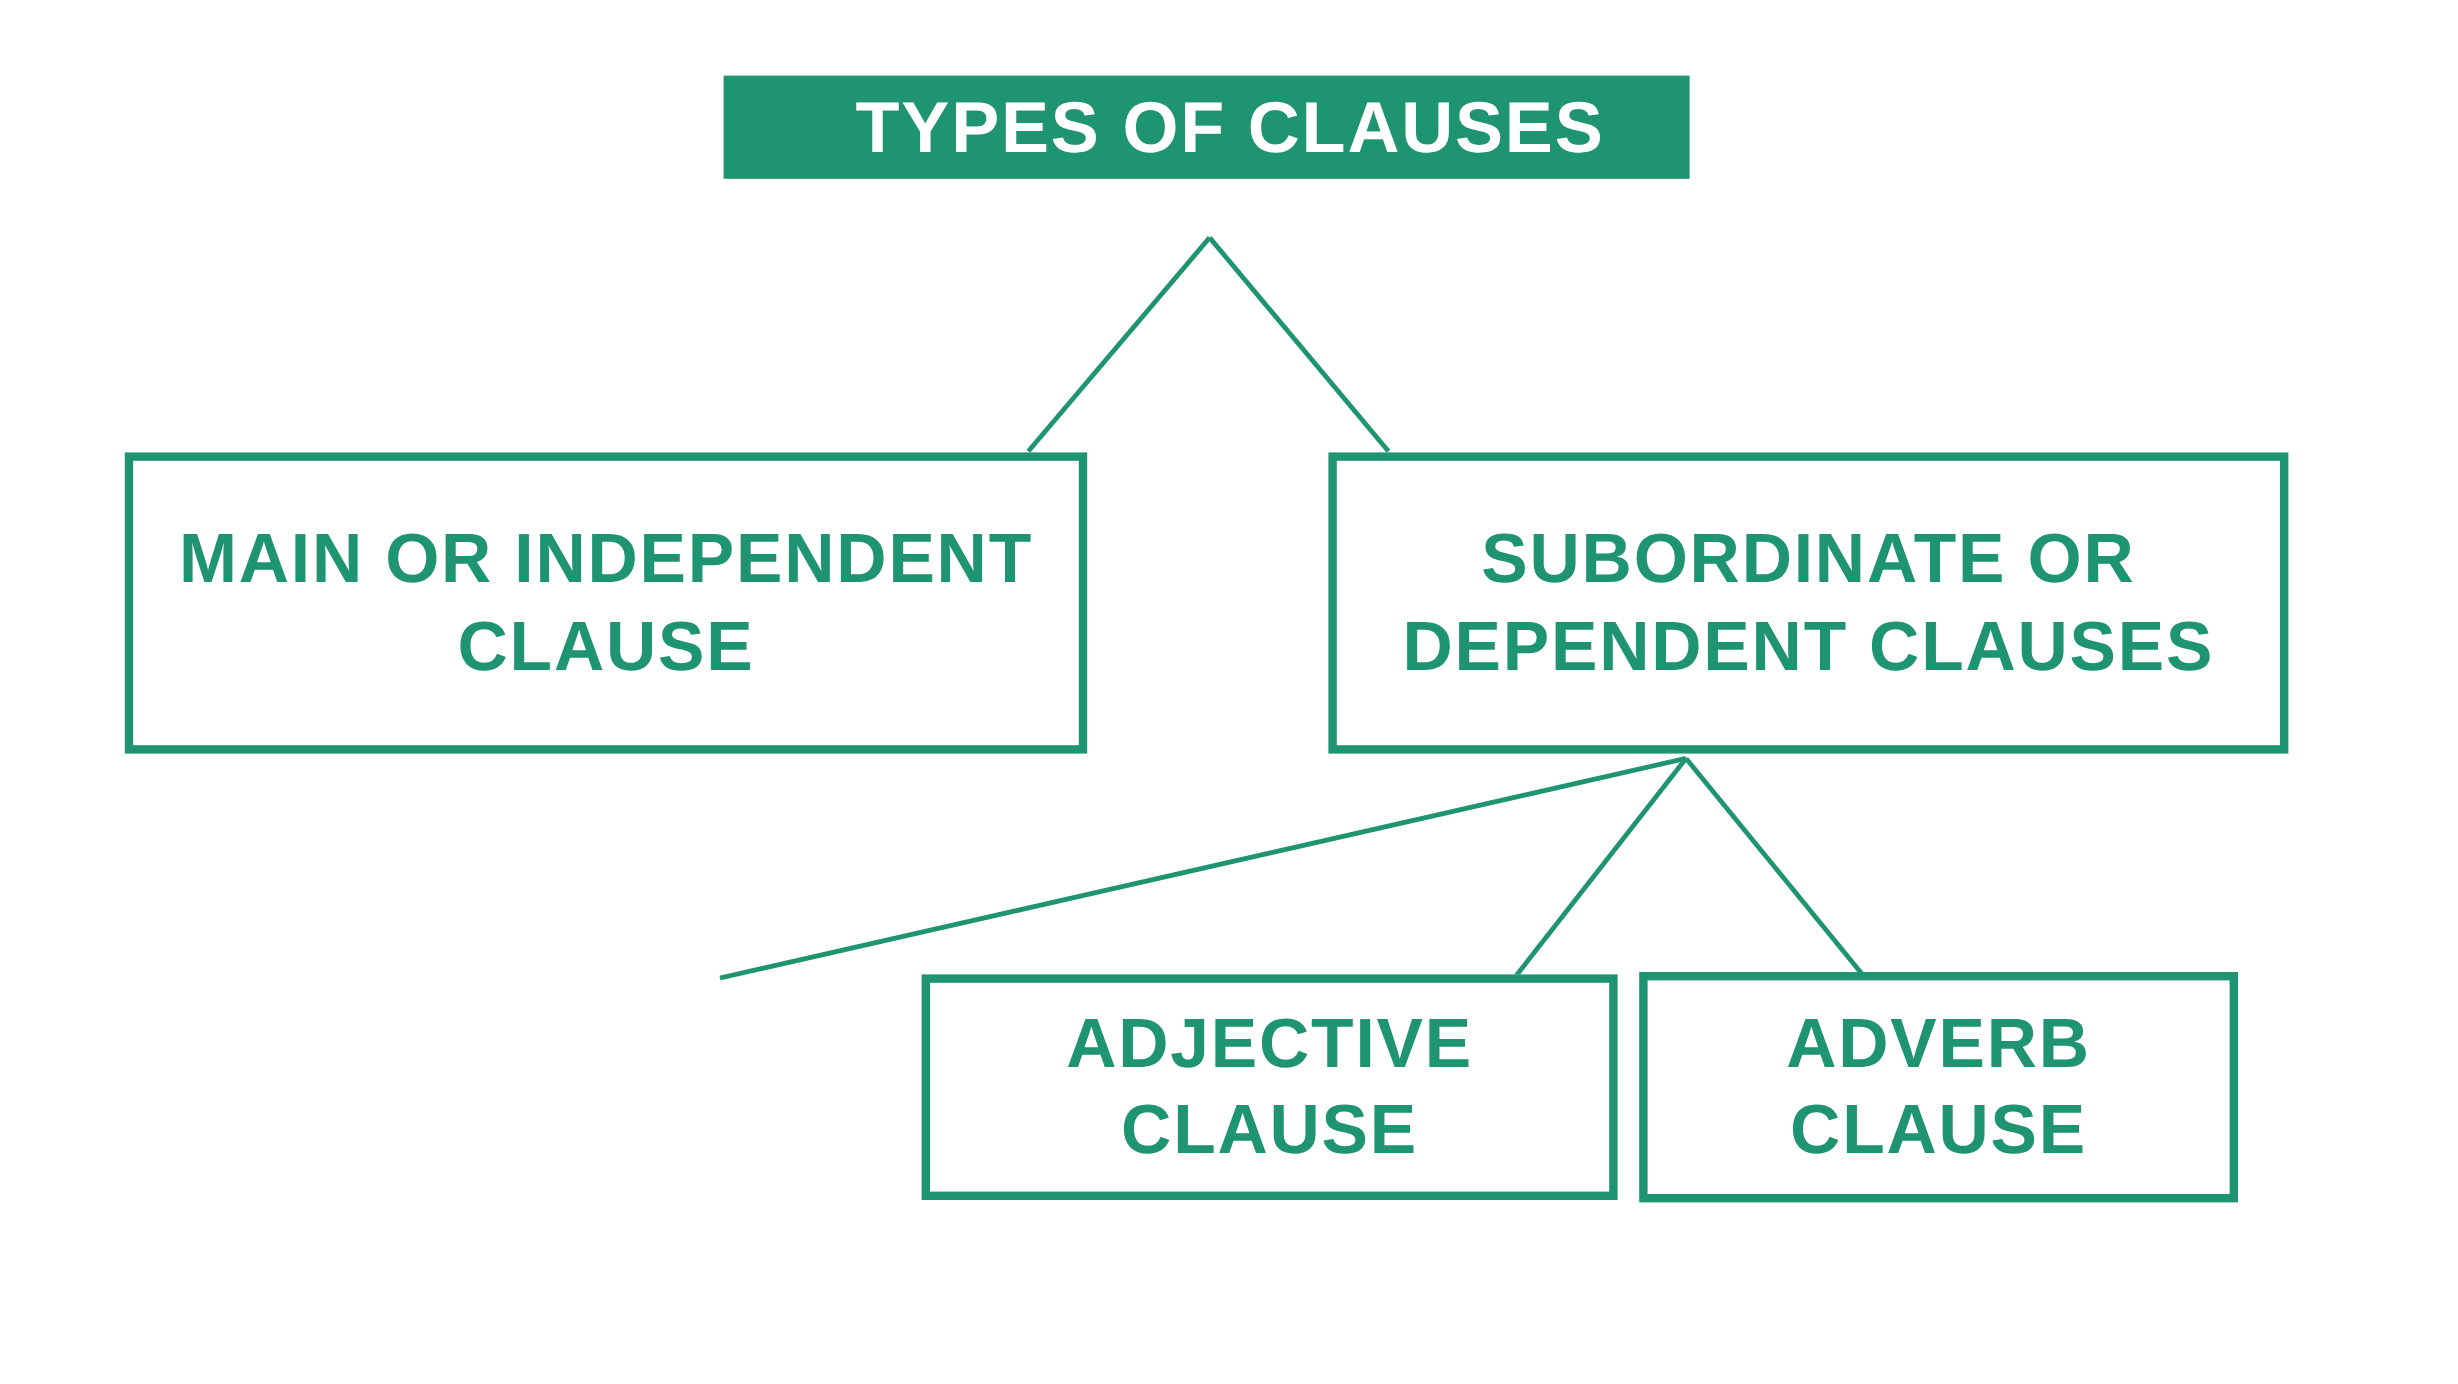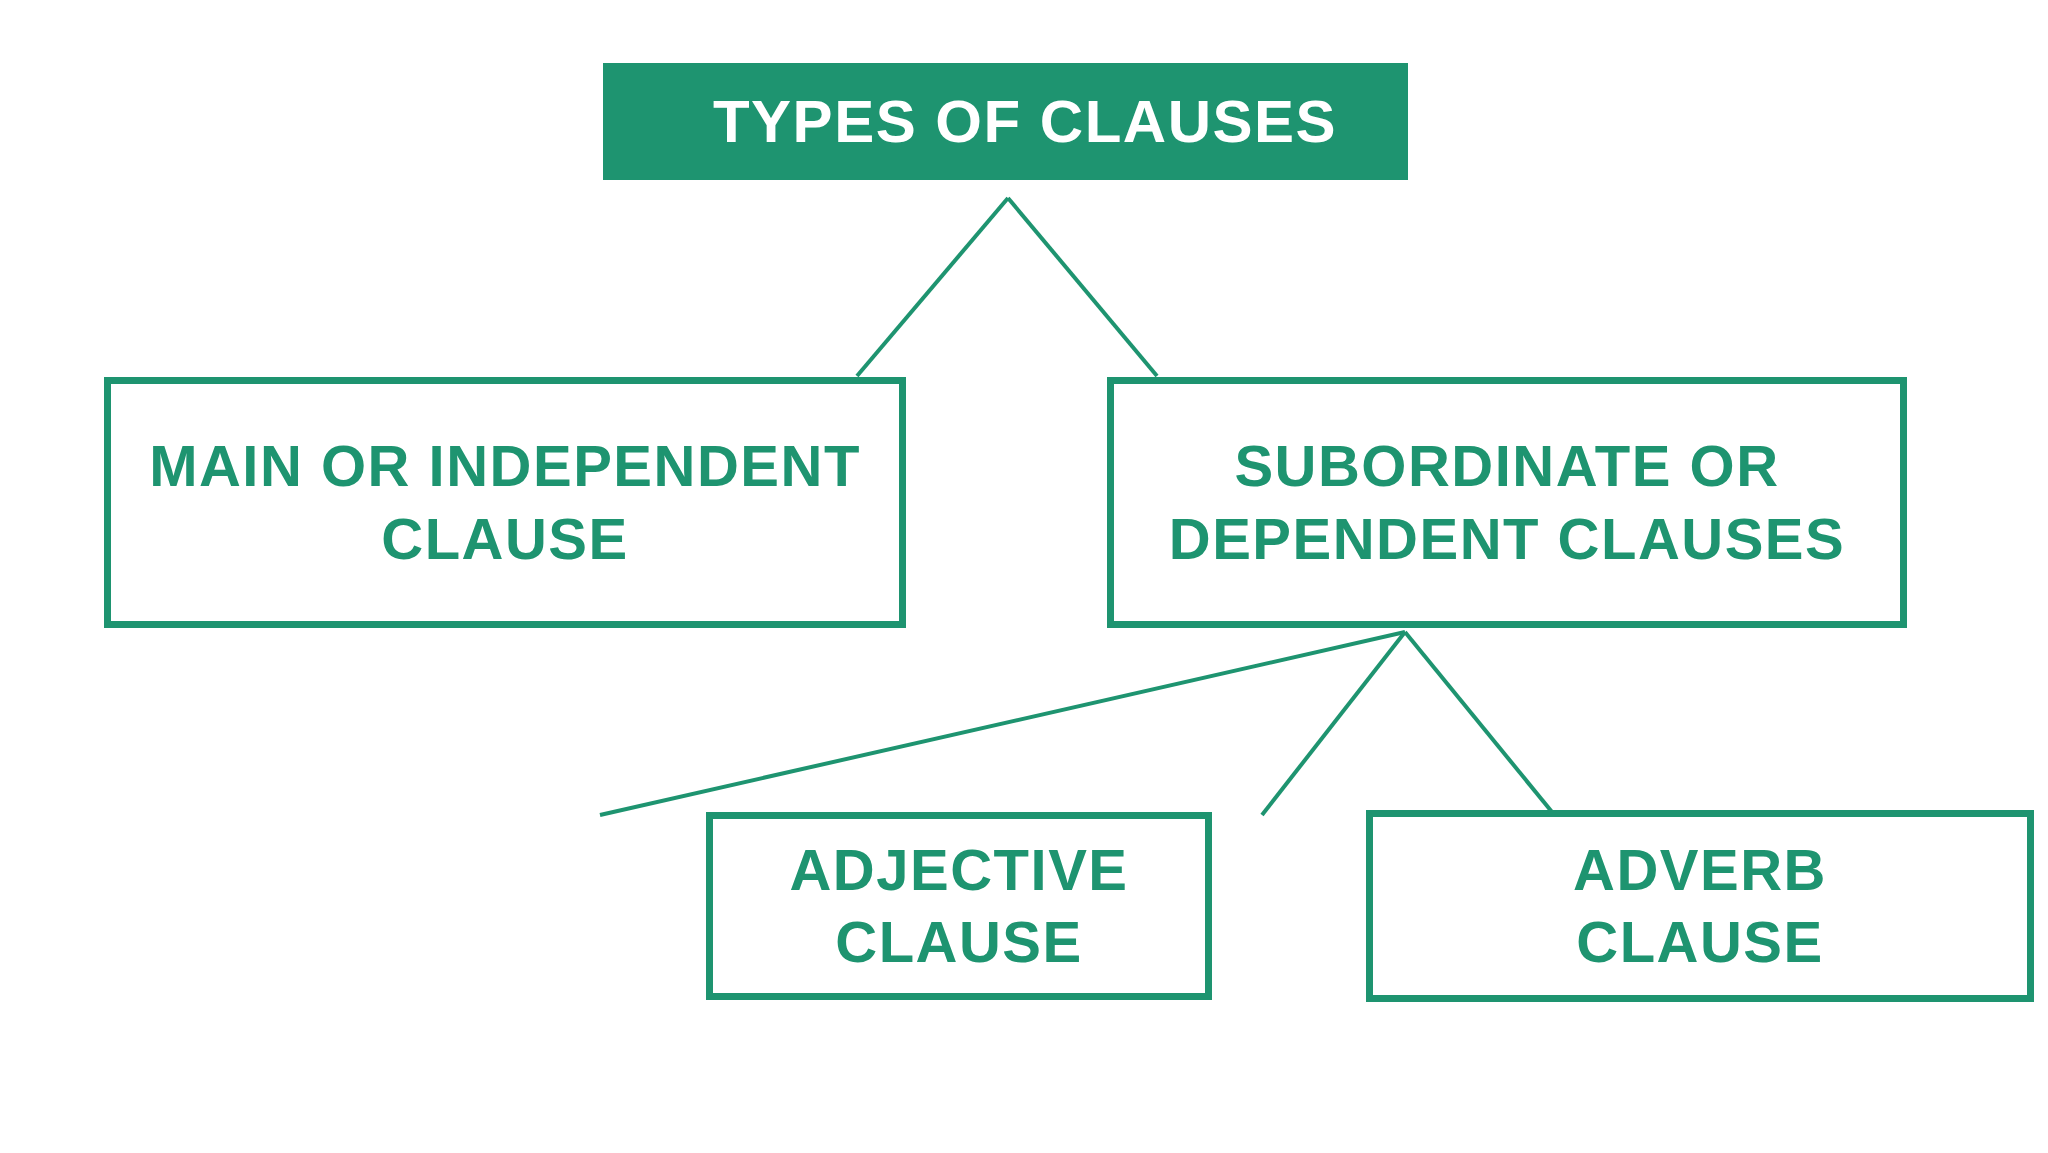--- a/index.html
+++ b/index.html
@@ -39,33 +39,33 @@
     white-space: pre-line;
     font-weight: 700;
     letter-spacing: 1.5px;
     line-height: 1.25;
   }
   .node--title {
     background: var(--accent);
     color: var(--title-text);
     font-size: 60px;
     left: 603px; top: 63px;
-    width: 805px; height: 117px; padding-left: 39px;
+    width: 805px; height: 86px; padding-left: 39px;
   }
   .node--outlined {
     background: var(--bg);
     border: 7px solid var(--accent);
     color: var(--accent);
     font-size: 58px;
   }
   .node--main        { left: 104px;  top: 377px; width: 802px; height: 251px; }
   .node--subordinate { left: 1107px; top: 377px; width: 800px; height: 251px; }
   .node--noun        { left: 99px;   top: 810px; width: 602px; height: 197px; }
-  .node--adjective   { left: 706px;  top: 812px; width: 506px; height: 188px; }
-  .node--adverb      { left: 1366px; top: 810px; width: 668px; height: 192px; }
+  .node--adjective   { left: 768px;  top: 812px; width: 580px; height: 188px; }
+  .node--adverb      { left: 1366px; top: 810px; width: 499px; height: 192px; }
 </style>
 </head>
 <body>
 
 <div class="stage">
 
   <svg class="connector-layer" viewBox="0 0 2048 1153" xmlns="http://www.w3.org/2000/svg" aria-hidden="true">
     <line class="connector" x1="1008" y1="198" x2="857" y2="376"></line>
     <line class="connector" x1="1008" y1="198" x2="1157" y2="376"></line>
     <line class="connector" x1="1405" y1="632" x2="600" y2="815"></line>

